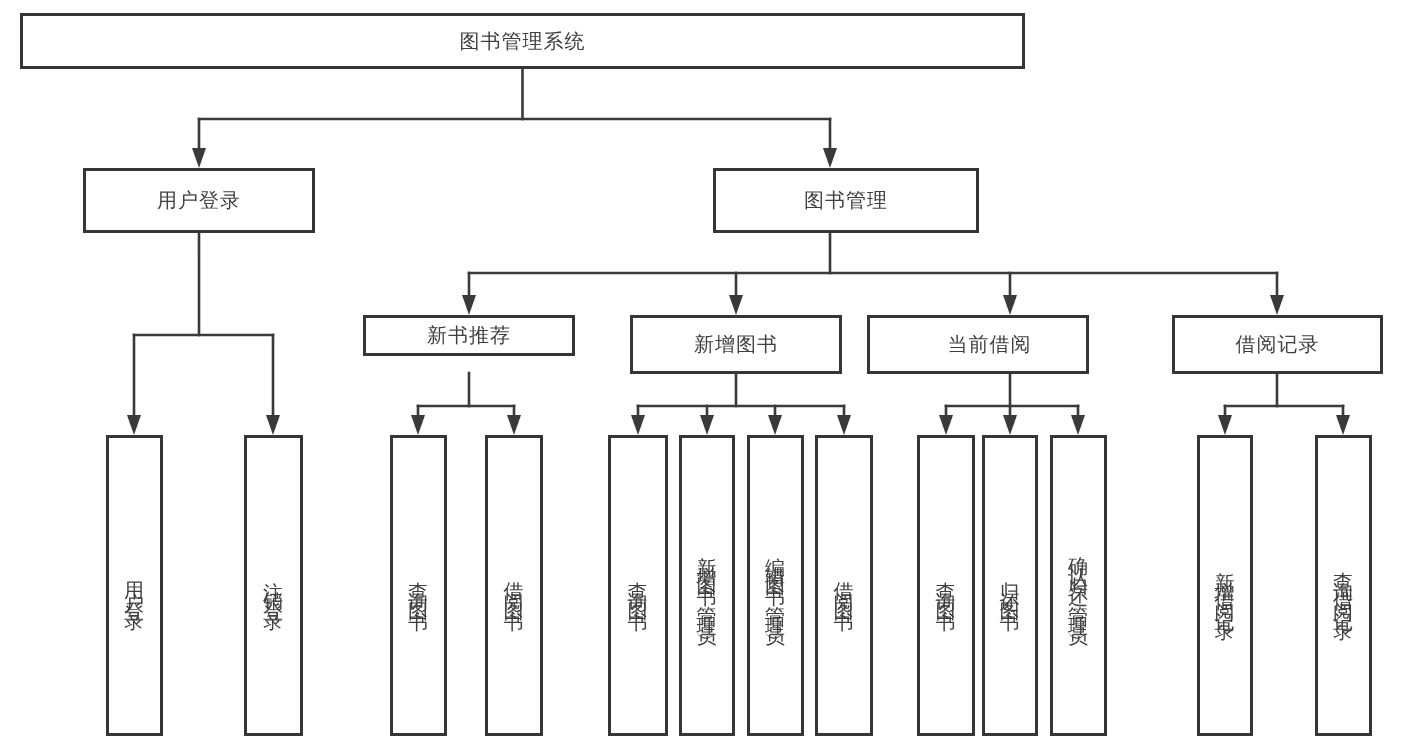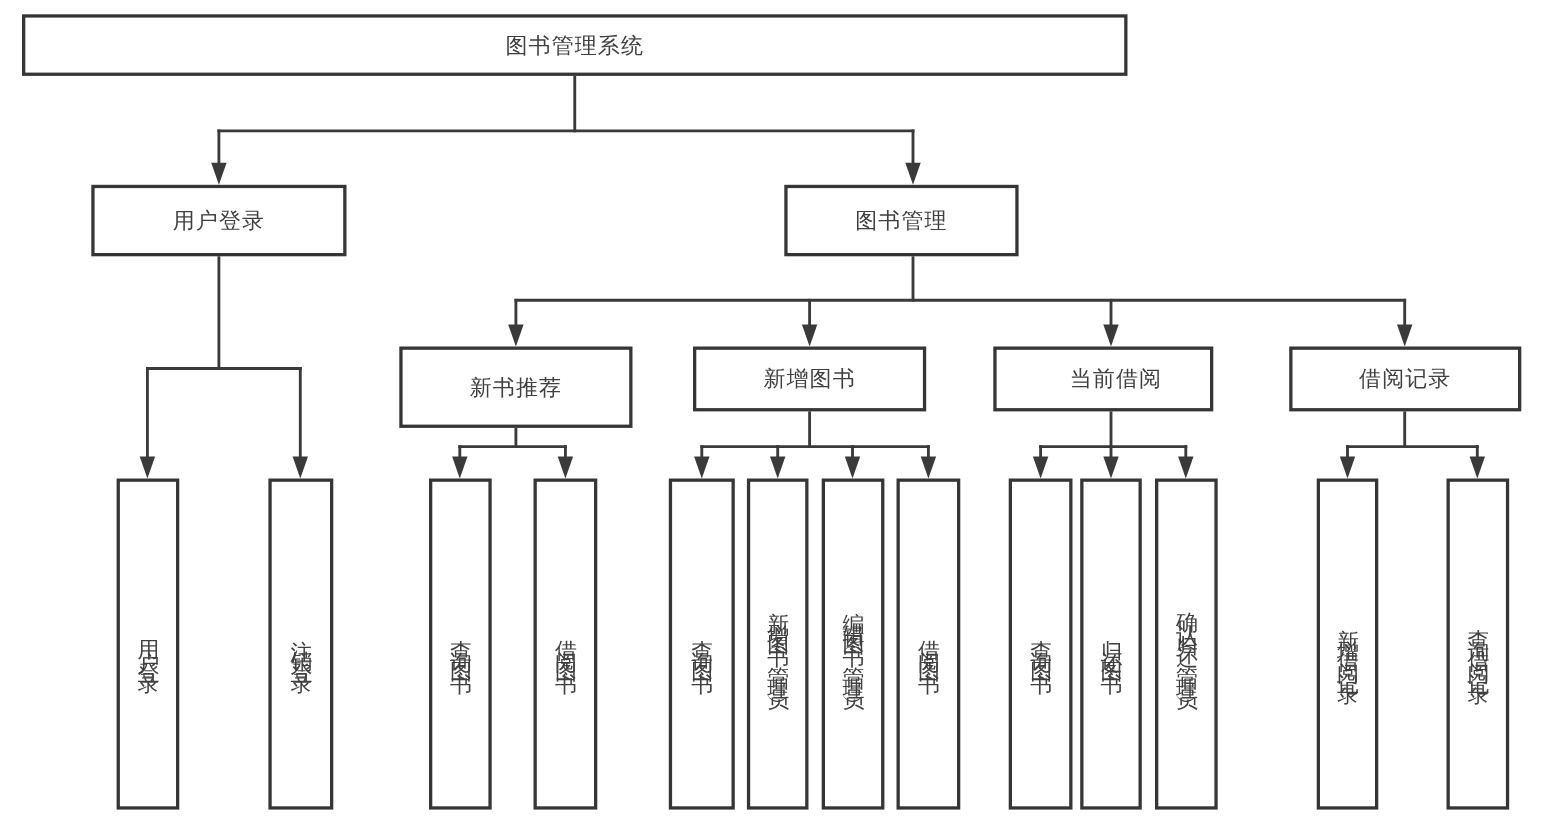--- a/index.html
+++ b/index.html
@@ -26,25 +26,25 @@
     text-orientation:mixed;
     font-size:20px;
     letter-spacing:10px;
     line-height:1;
     white-space:nowrap;
   }
   
   .n-root{left:20px;top:13px;width:1005px;height:56px;}
   
   .n-userlogin{left:83px;top:168px;width:232px;height:65px;}
-  .n-bookmgmt{left:713px;top:168px;width:213px;height:65px;}
-  
-  .n-newbook{left:363px;top:315px;width:212px;height:74px;}
+  .n-bookmgmt{left:713px;top:168px;width:266px;height:65px;}
+  
+  .n-newbook{left:363px;top:315px;width:212px;height:41px;}
   .n-borrowmod{left:630px;top:315px;width:212px;height:59px;}
-  .n-current{left:903px;top:315px;width:200px;height:59px;padding-left:23px;}
+  .n-current{left:867px;top:315px;width:222px;height:59px;padding-left:23px;}
   .n-records{left:1172px;top:315px;width:211px;height:59px;text-align:right;}
   
   .leaf{top:435px;height:301px;}
   .l-ulogin{left:106px;width:57px;}
   .l-ulogout{left:244px;width:59px;}
   .l-nb-query{left:390px;width:57px;}
   .l-nb-borrow{left:485px;width:58px;}
   .l-bb-query{left:608px;width:60px;}
   .l-bb-add{left:679px;width:56px;}
   .l-bb-edit{left:747px;width:57px;}

